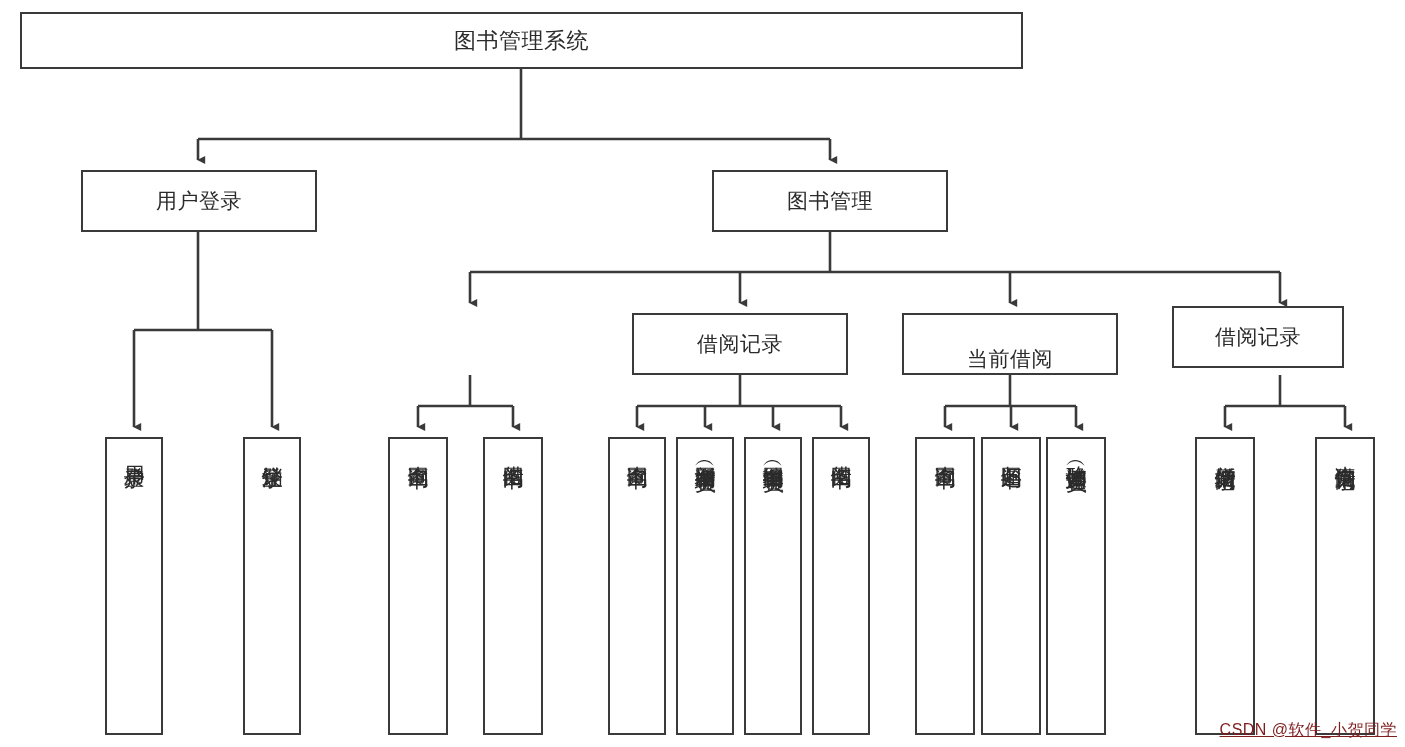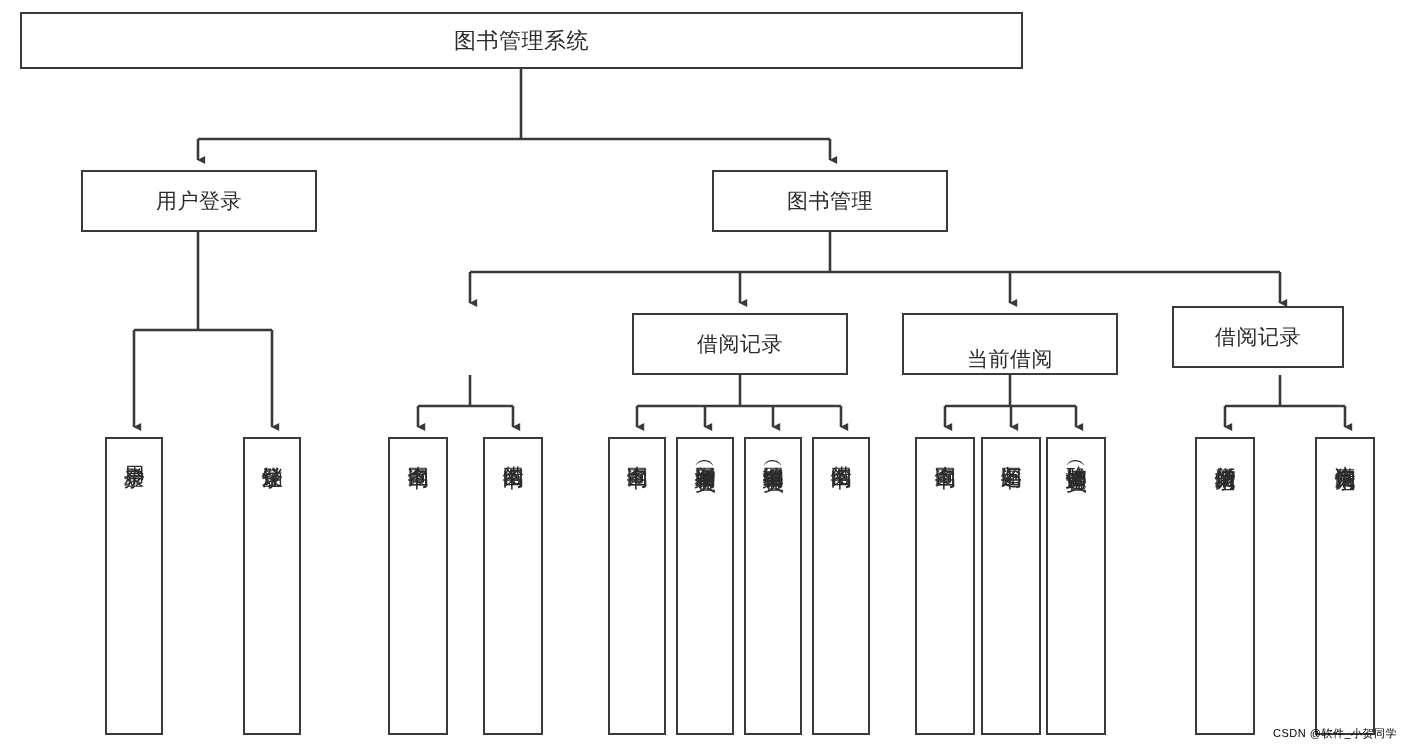--- a/index.html
+++ b/index.html
@@ -59,25 +59,26 @@
     left: 0;
     top: 0;
     width: 1405px;
     height: 747px;
     pointer-events: none;
   }
   .watermark {
     position: absolute;
     right: 8px;
     bottom: 6px;
-    font-size: 11px;
-    color: #000000;
+    font-size: 16px;
+    color: #7f1d1d;
     letter-spacing: 0.5px;
     white-space: nowrap;
     user-select: none;
+    text-decoration: underline;
   }
 </style>
 </head>
 <body>
 
 <div id="chart-root">
 
   <svg class="connector-layer" width="1405" height="747" viewBox="0 0 1405 747">
     <defs>
       <marker id="arrowhead" markerWidth="9" markerHeight="9" refX="4.5" refY="7.6" orient="auto" markerUnits="userSpaceOnUse">

